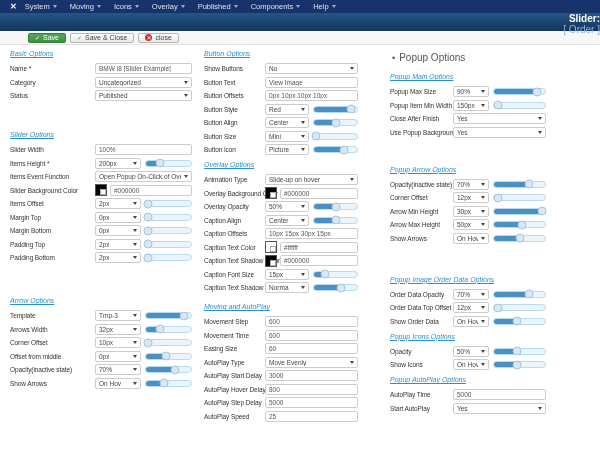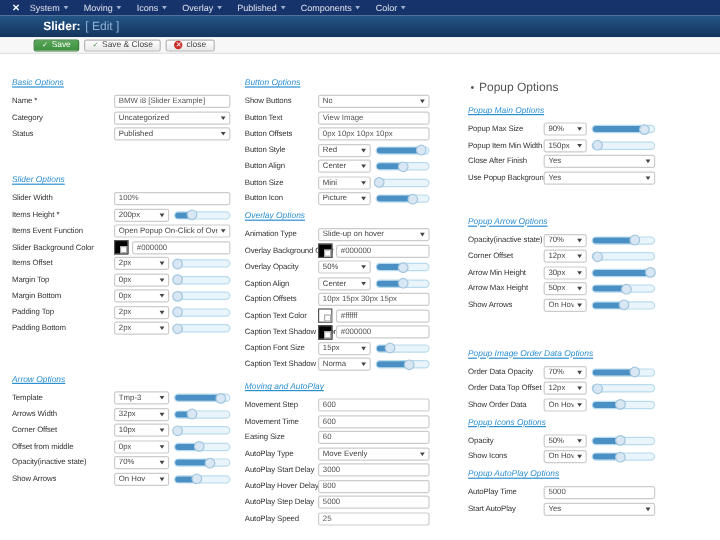--- a/index.html
+++ b/index.html
@@ -4,35 +4,35 @@
 <style>
   * { margin:0; padding:0; box-sizing:border-box; }
   html,body { width:600px; height:450px; overflow:hidden; background:#fff;
     font-family:"Liberation Sans", sans-serif; }
   
   .topnav { height:13px; background:#17336b; display:flex; align-items:center; padding:0 6px; }
   .logo { color:#fff; font-size:8px; font-weight:bold; margin:0 8px 0 4px; }
   .nav-item { color:#dde3ee; font-size:7.5px; margin-right:13px; display:flex; align-items:center; cursor:pointer; }
   .nav-item .caret { margin-left:3px; border-top-color:#9fb0cf; }
   
-  .titlebar { height:18px; background:linear-gradient(180deg,#235687,#14345c); display:flex; align-items:center; padding-left:36px; }
+  .titlebar { height:18px; background:linear-gradient(180deg,#235687,#14345c); display:flex; align-items:flex-end; padding-left:36px;flex-direction:column; }
   .titlebar .t1 { color:#fff; font-size:10px; font-weight:bold; }
   .titlebar .t2 { color:#8fb3d9; font-size:10px; margin-left:4px; }
   
   .toolbar { height:14px; background:#f7f7f7; border-bottom:1px solid #e2e2e2; display:flex; align-items:center; padding-left:28px; }
   .btn { height:10px; display:inline-flex; align-items:center; font-size:7px; border-radius:2px; padding:0 6px; margin-right:4px; cursor:pointer; }
   .btn.primary { background:linear-gradient(#54a754,#3f8f41); border:1px solid #397f39; color:#fff; }
   .btn.secondary { background:linear-gradient(#ffffff,#e8e8e8); border:1px solid #b6b6b6; color:#444; }
   .btn .ic { margin-right:3px; font-size:6px; line-height:1; }
   .ic-check-white { color:#fff; }
   .ic-check-green { color:#3f8f41; }
   .ic-close-red { width:7px; height:7px; background:#c9302c; border-radius:50%; color:#fff; font-size:5px;
     display:inline-flex; align-items:center; justify-content:center; }
   
-  .col { position:absolute; top:66px; }
+  .col { position:absolute; top:50px; }
   #col1 { left:10px;  width:182px; }
   #col2 { left:204px; width:154px; }
   #col3 { left:390px; width:156px; }
   .popup-heading { font-size:10px; color:#555; margin:2px 0 8px 2px; }
   .popup-heading .bullet { font-size:9px; margin-right:4px; color:#555; }
   .section { margin-top:10px; }
   .col .section:first-of-type { margin-top:0; }
   [data-sec="slider-options"] { margin-top:30px; }
   [data-sec="arrow-options"] { margin-top:34px; }
   [data-sec="overlay-options"] { margin-top:6px; }
@@ -86,29 +86,29 @@
       </div>
       <div class="nav-item">
         <span>Published</span>
         <span class="caret"></span>
       </div>
       <div class="nav-item">
         <span>Components</span>
         <span class="caret"></span>
       </div>
       <div class="nav-item">
-        <span>Color</span>
+        <span>Help</span>
         <span class="caret"></span>
       </div>
     </div>
 </div>
 
 <div class="titlebar">
   <span class="t1">Slider:</span>
-  <span class="t2">[ Edit ]</span>
+  <span class="t2">[ Order ]</span>
 </div>
 
 <div class="toolbar">
   <span class="btn primary">
     <span class="ic ic-check-white">✓</span>
     <span>Save</span>
   </span>
   <span class="btn secondary">
     <span class="ic ic-check-green">✓</span>
     <span>Save &amp; Close</span>

